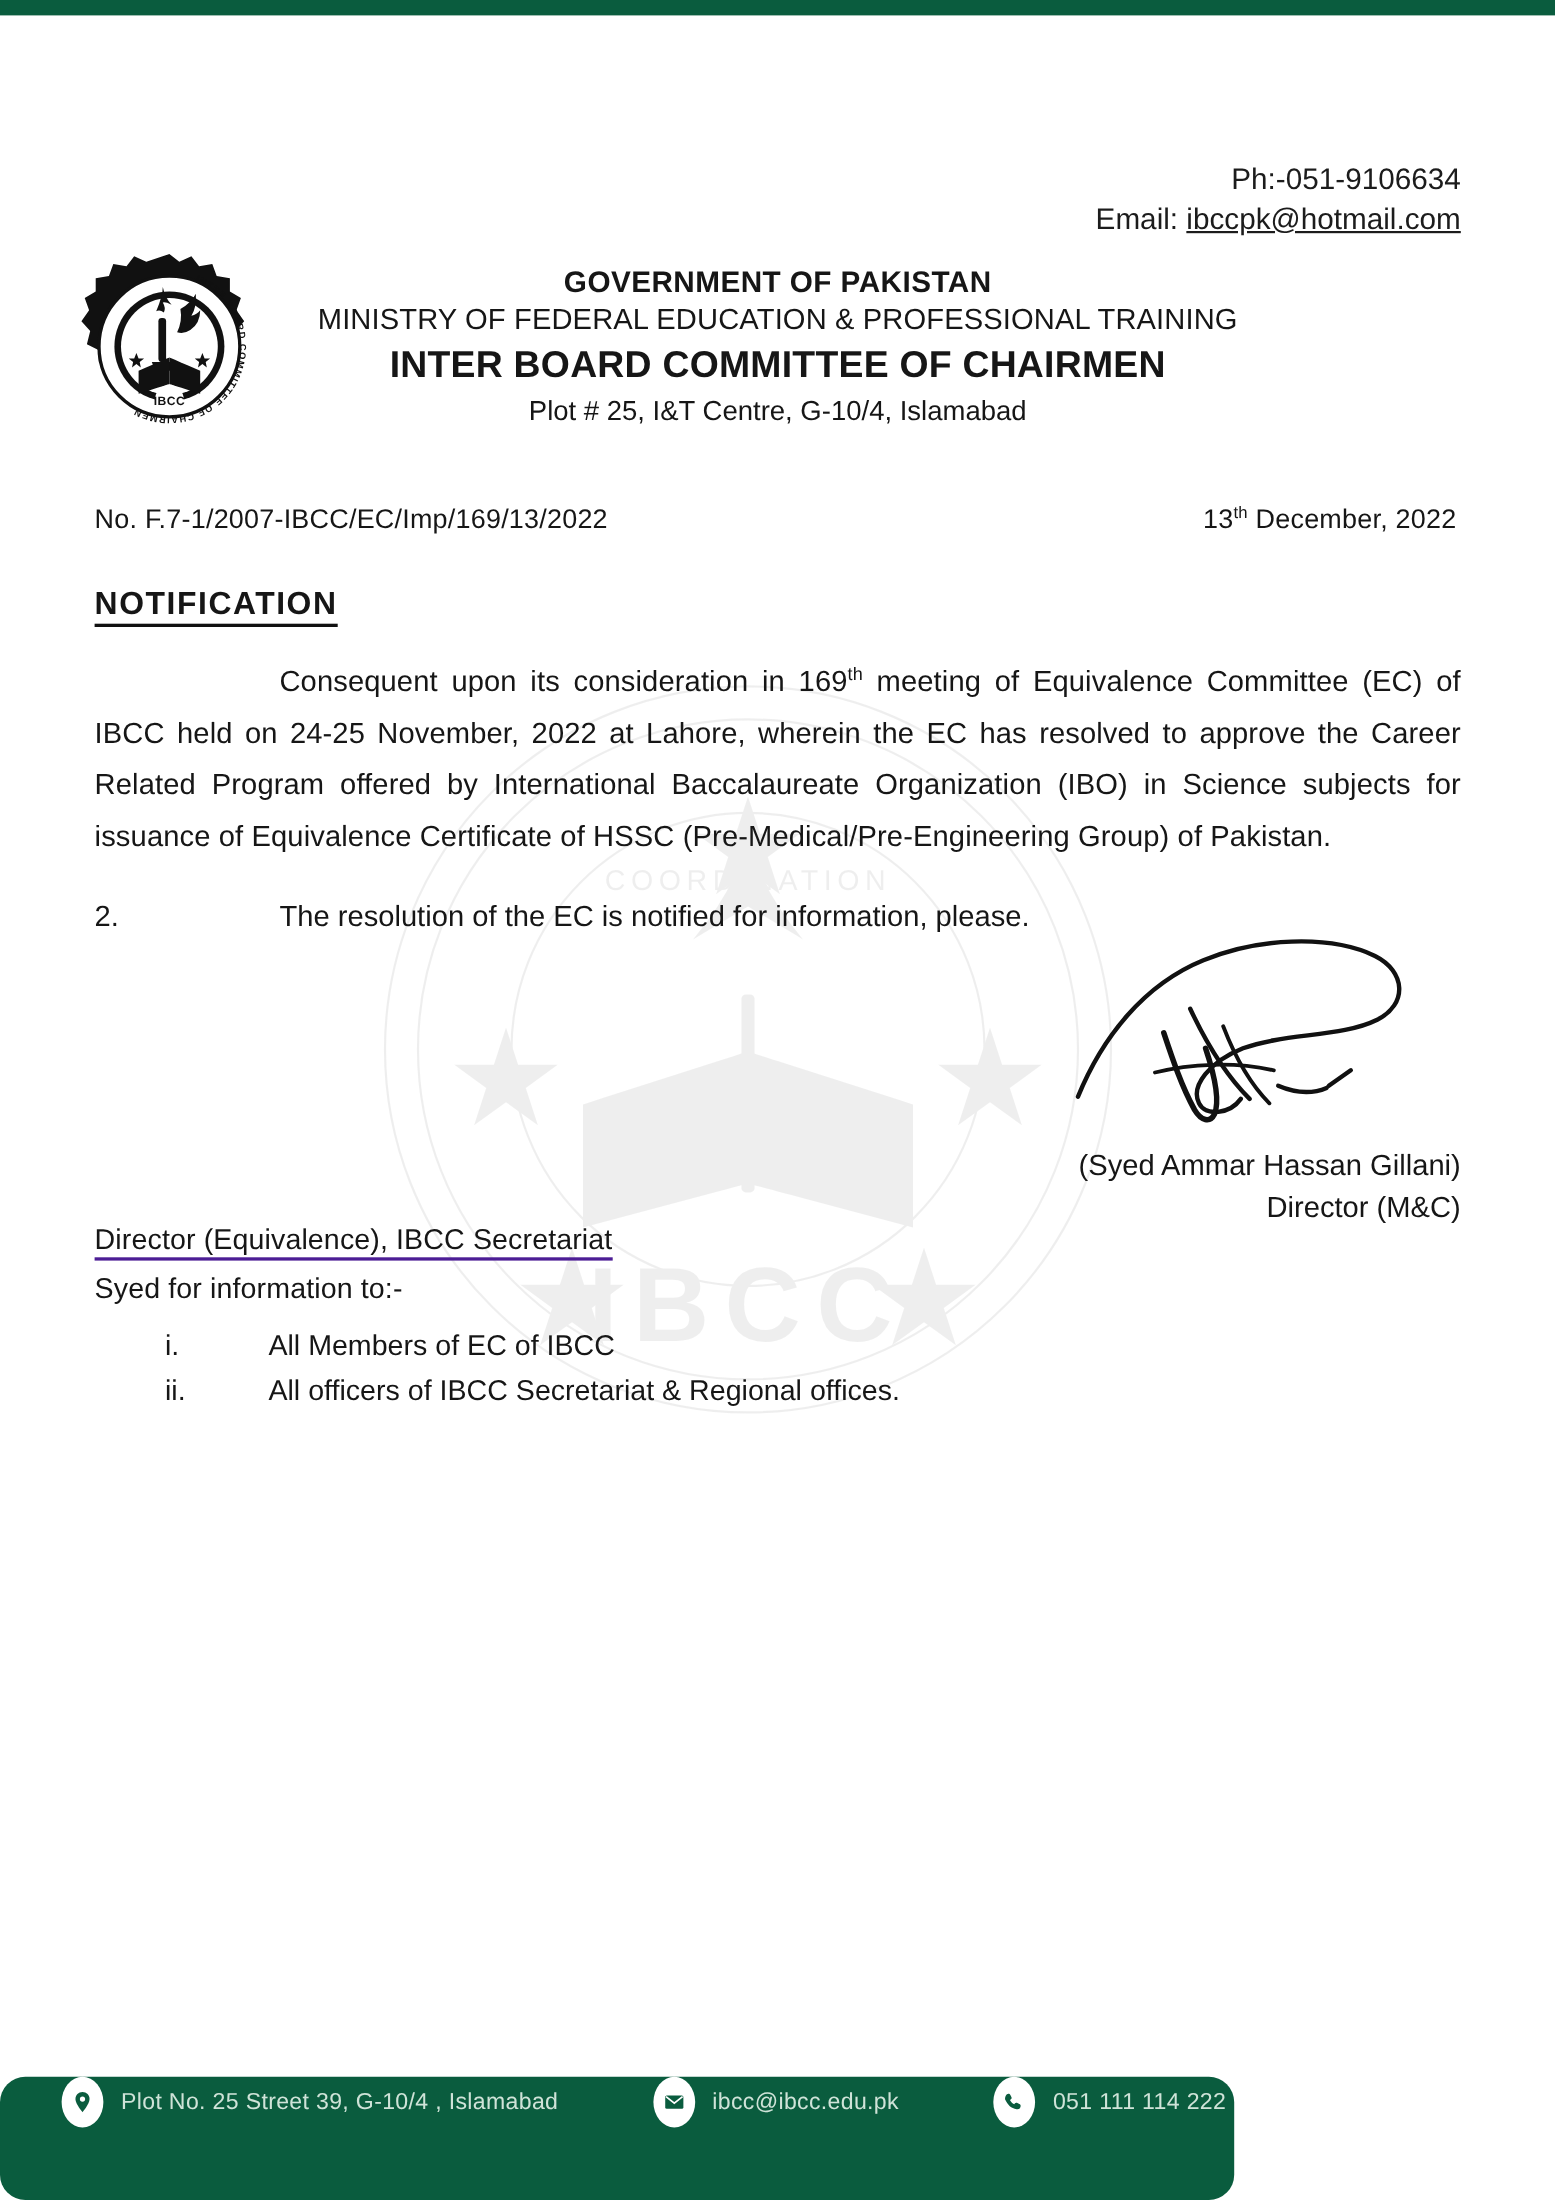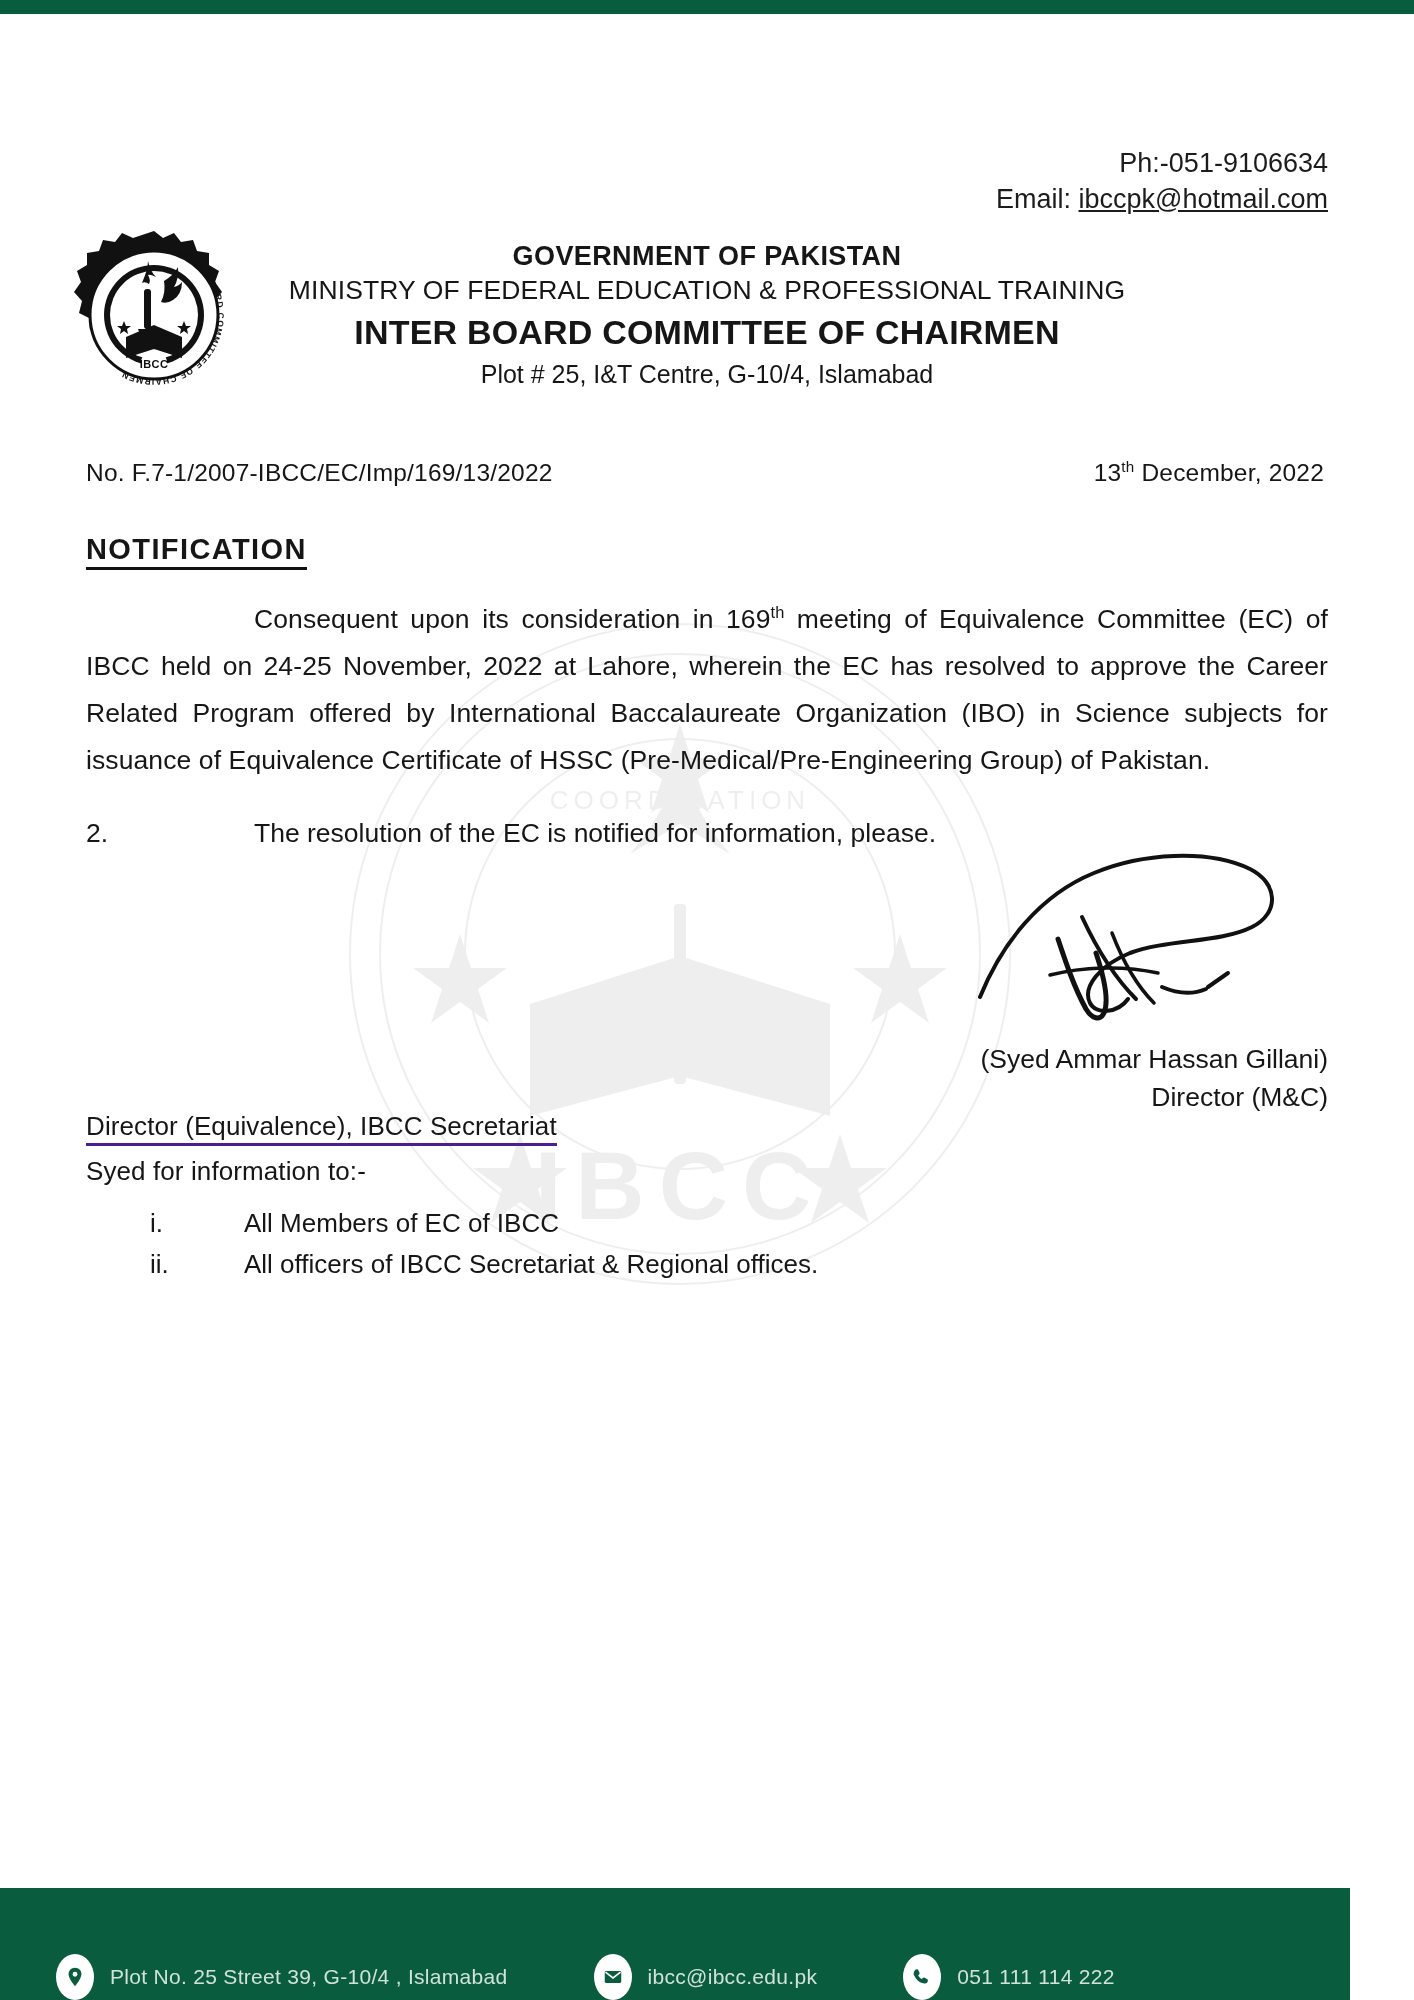--- a/index.html
+++ b/index.html
@@ -19,27 +19,28 @@
   .top-bar {
     position: absolute;
     top: 0; left: 0;
     width: 1414px;
     height: 14px;
     background: #0a5c3e;
   }
   .bottom-bar {
     position: absolute;
     bottom: 0; left: 0;
-    width: 1350px;
+    width: 1122px;
     height: 112px;
     background: #0a5c3e;
     display: flex;
-    align-items: flex-end;
+    align-items: flex-start;
     box-sizing: border-box;
     padding-left: 56px;
+    border-radius: 23px;
   }
 
   
   .footer-item {
     display: flex;
     align-items: center;
     gap: 16px;
   }
   .footer-item + .footer-item { margin-left: 86px; }
   .footer-icon {

